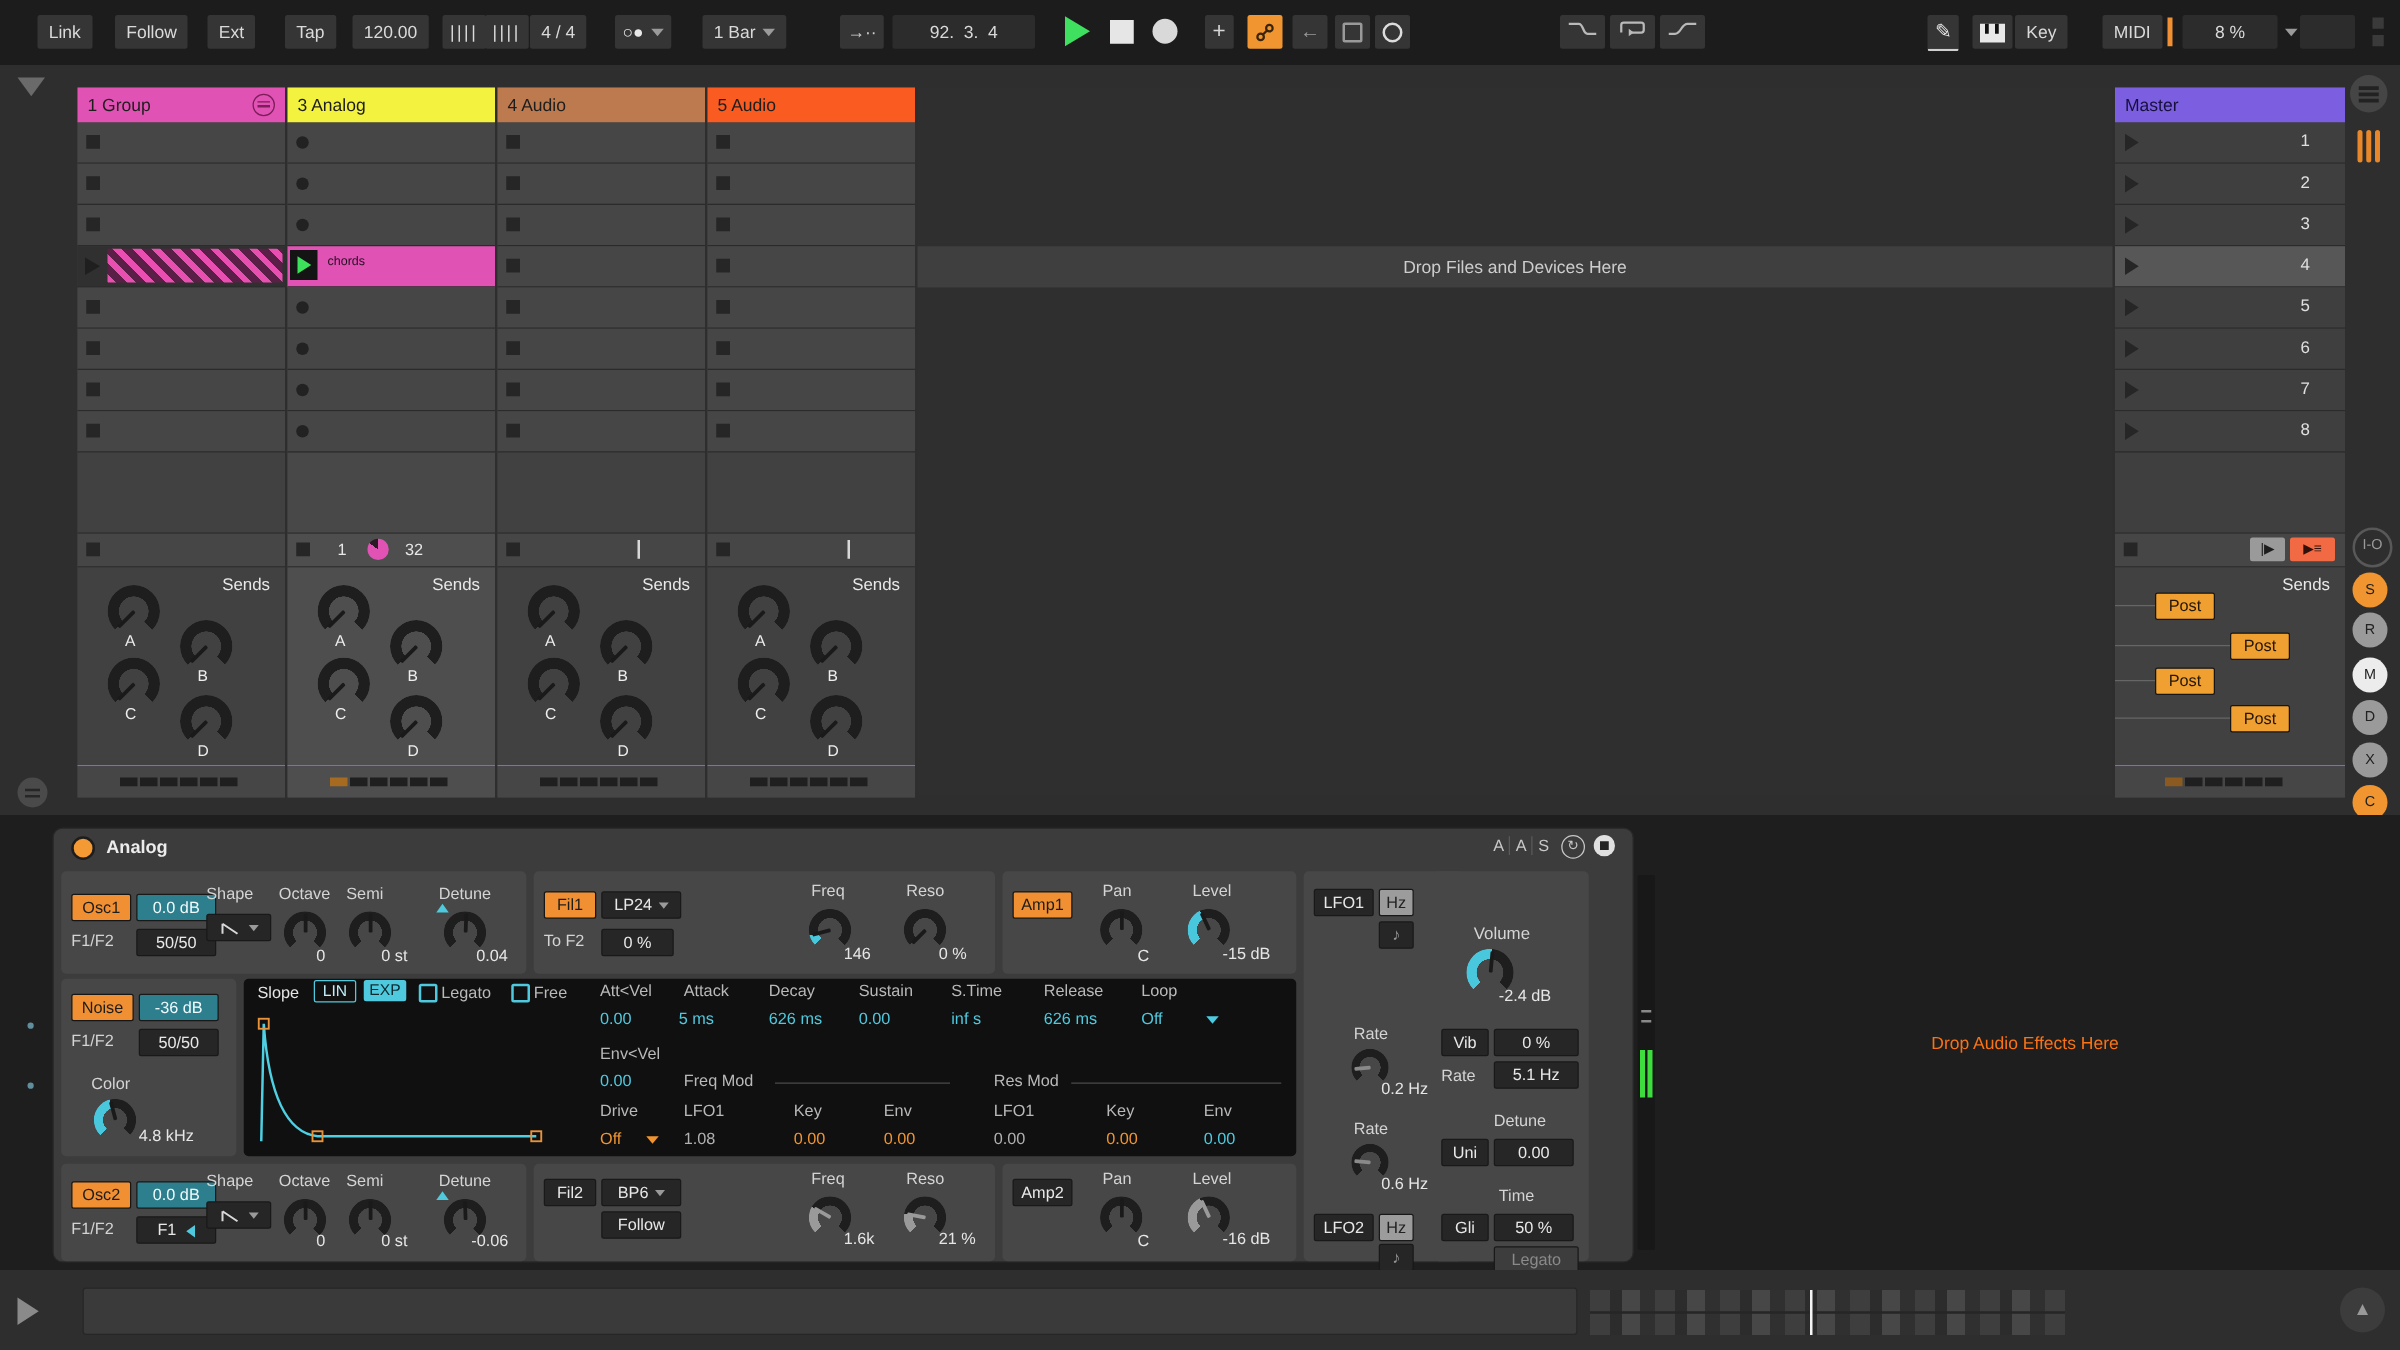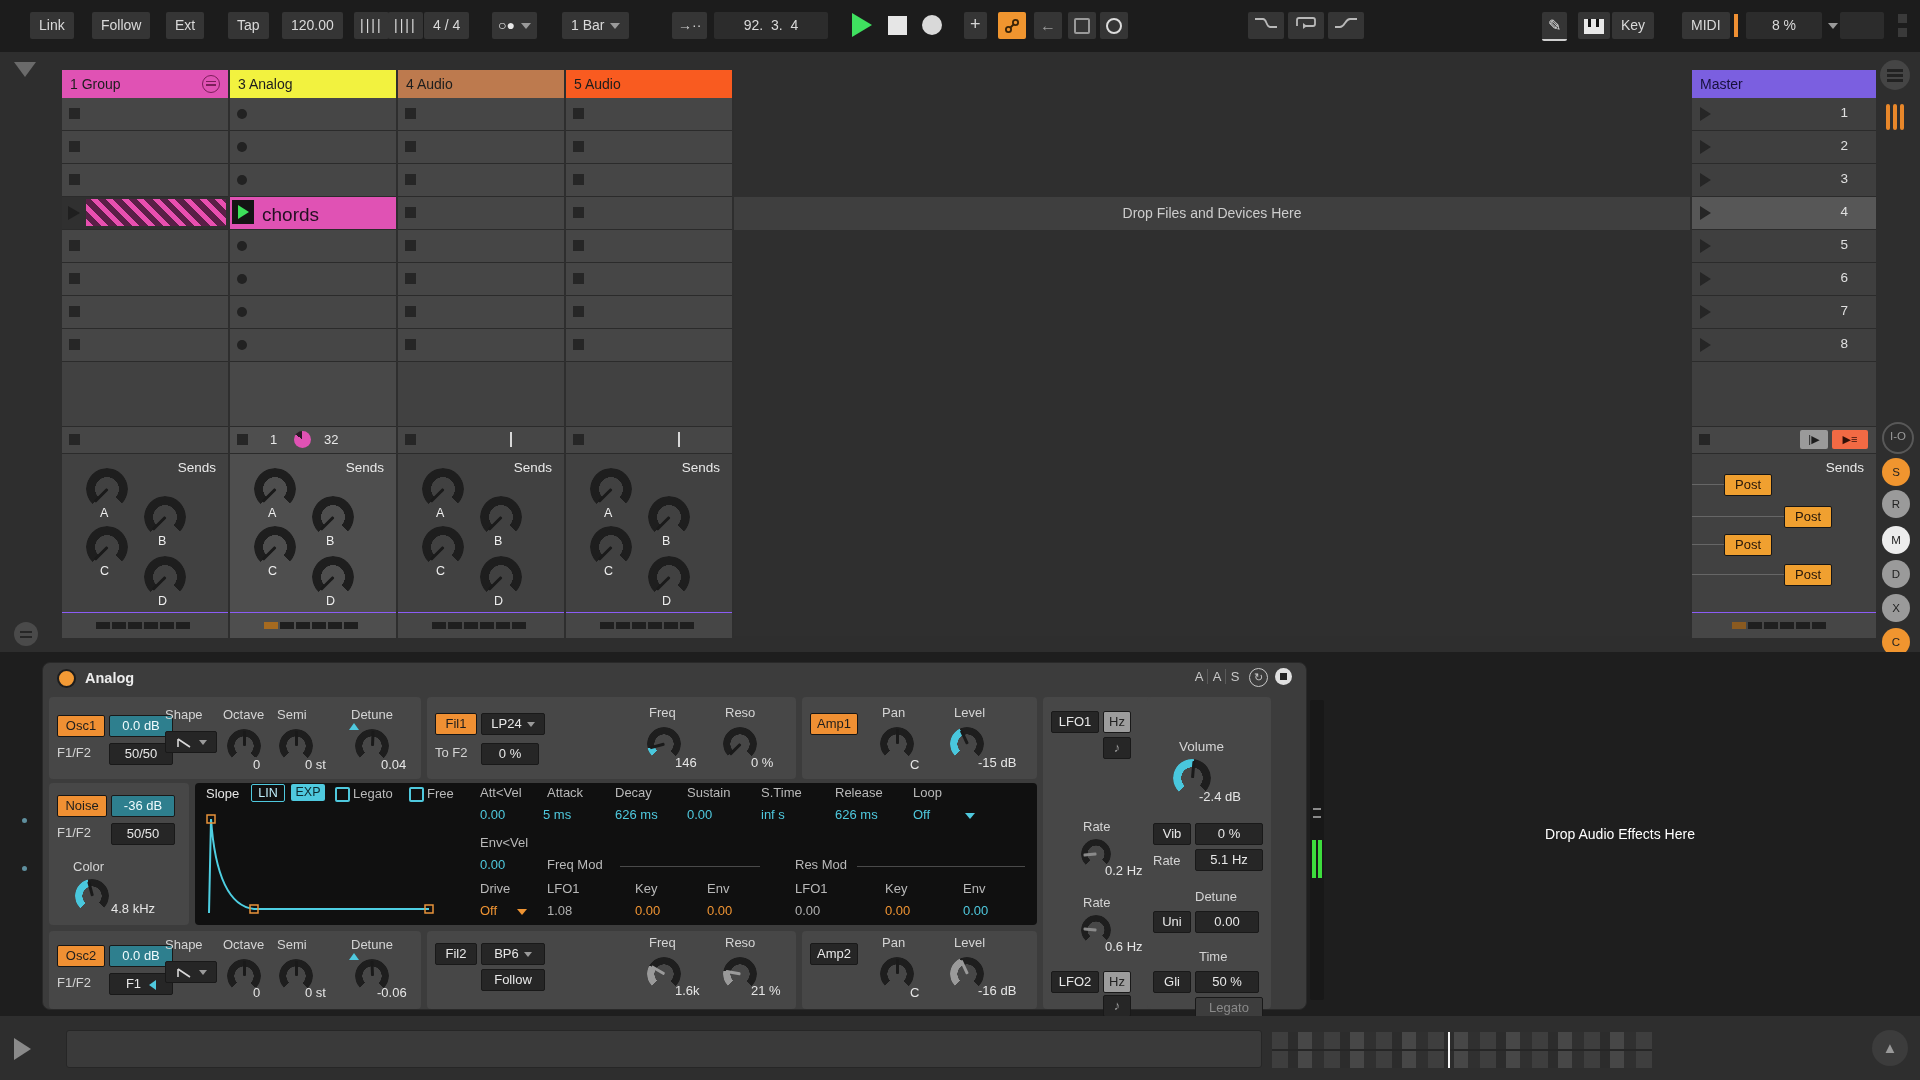--- a/index.html
+++ b/index.html
@@ -236,21 +236,21 @@
   <div class="slot">
       <span class="dot"></span>
     </div>
   <div class="slot">
       <span class="dot"></span>
     </div>
   <div class="slot" style="background:#e052b4">
     <span class="abs" style="left:2px;top:3px;width:22px;height:24px;background:#141414">
       <span class="abs" style="left:6px;top:5px;width:0;height:0;border-top:7px solid transparent;border-bottom:7px solid transparent;border-left:11px solid #3de05a"></span>
     </span>
-    <span class="abs" style="left:32px;top:7px;color:#241022;font-size:19px">chords</span>
+    <span class="abs" style="left:32px;top:7px;color:#241022;font-size:10px">chords</span>
   </div>
   <div class="slot">
       <span class="dot"></span>
     </div>
   <div class="slot">
       <span class="dot"></span>
     </div>
   <div class="slot">
       <span class="dot"></span>
     </div>
@@ -772,21 +772,21 @@
   </div>
 
   <div class="abs" style="left:1310px;top:48px;width:14px;height:300px;background:#181818;border-radius:2px">
     <span class="abs" style="left:3px;top:108px;width:8px;height:2px;background:#8a8a8a"></span>
     <span class="abs" style="left:3px;top:116px;width:8px;height:2px;background:#8a8a8a"></span>
     <span class="abs" style="left:2px;top:140px;width:4px;height:38px;background:#3ddd3d"></span>
     <span class="abs" style="left:8px;top:140px;width:4px;height:38px;background:#3ddd3d"></span>
   </div>
 
   <div class="abs" style="left:1330px;top:0;width:580px;height:364px;display:flex;align-items:center;justify-content:center">
-    <span style="color:#ffffff;font-size:14px">Drop Audio Effects Here</span>
+    <span style="color:#f97316;font-size:14px">Drop Audio Effects Here</span>
   </div>
 </div>
 
 <div id="bbar">
   <span class="abs" style="left:14px;top:22px;width:0;height:0;border-top:11px solid transparent;border-bottom:11px solid transparent;border-left:17px solid #8a8a8a"></span>
   <div class="abs" style="left:66px;top:14px;width:1194px;height:36px;background:#3a3a3a;border:1px solid #262626;border-radius:3px"></div>
   <div class="abs" style="left:1272px;top:16px;width:380px;height:36px;background:
       repeating-linear-gradient(90deg,#3e3e3e 0 16px,#2c2c2c 16px 26px,#474747 26px 40px,#303030 40px 52px),
       #1a1a1a">
     <span class="abs" style="left:0;top:17px;width:380px;height:2px;background:#262626"></span>

